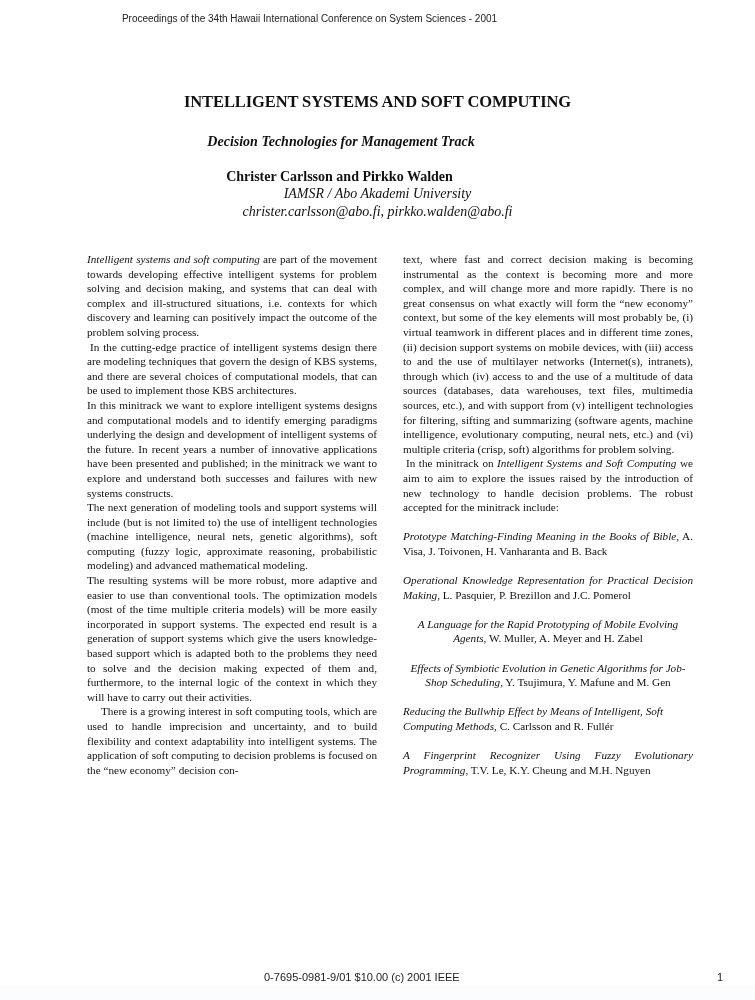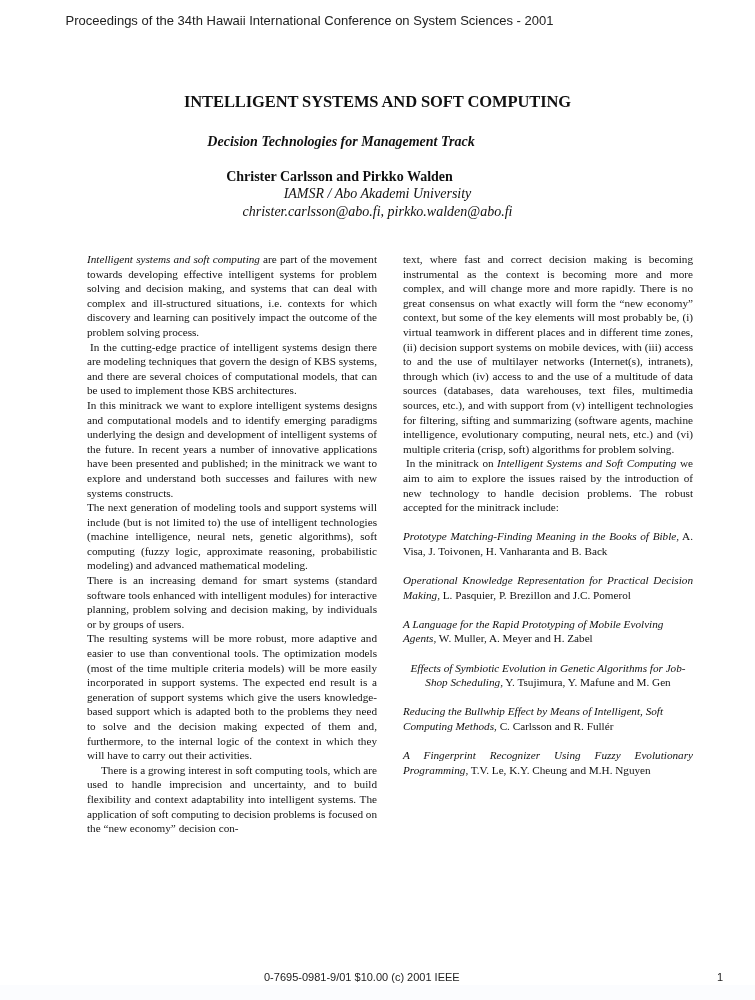--- a/index.html
+++ b/index.html
@@ -1,17 +1,17 @@
 <!DOCTYPE html>
 <html><head>
 <meta charset="utf-8">
 <style>
   html, body { margin:0; padding:0; background:#ffffff; }
   body { width:755px; height:1000px; position:relative; overflow:hidden; font-family:"Liberation Serif", serif; color:#111; }
-  .running-head { position:absolute; top:13px; left:0; width:619px; text-align:center; font-family:"Liberation Sans", sans-serif; font-size:13px; color:#222; }
+  .running-head { position:absolute; top:13px; left:0; width:619px; text-align:center; font-family:"Liberation Sans", sans-serif; font-size:10px; color:#222; }
   .title { position:absolute; top:92px; left:0; width:755px; text-align:center; font-weight:bold; font-size:16.5px; letter-spacing:-0.1px; }
   .subtitle { position:absolute; top:134px; left:0; width:682px; text-align:center; font-style:italic; font-weight:bold; font-size:14px; }
   .authors { position:absolute; top:169px; left:0; width:679px; text-align:center; font-weight:bold; font-size:14px; }
   .affil { position:absolute; top:186px; left:0; width:755px; text-align:center; font-style:italic; font-size:14px; }
   .emails { position:absolute; top:204px; left:0; width:755px; text-align:center; font-style:italic; font-size:14px; }
   .col { position:absolute; top:252px; width:290px; font-size:11.2px; line-height:14.6px; text-align:justify;margin-left:12px; }
   .col-left { left:75px; }
   .col-right { left:391px; }
   .col p { margin:0; }
   .indent { text-indent:14px; }
@@ -32,32 +32,31 @@
 <div class="subtitle">Decision Technologies for Management Track</div>
 <div class="authors">Christer Carlsson and Pirkko Walden</div>
 <div class="affil">IAMSR / Abo Akademi University</div>
 <div class="emails">christer.carlsson@abo.fi, pirkko.walden@abo.fi</div>
 
 <div class="col col-left">
   <p><i>Intelligent systems and soft computing</i><span> are part of the movement towards developing effective intelligent systems for problem solving and decision making, and systems that can deal with complex and ill-structured situations, i.e. contexts for which discovery and learning can positively impact the outcome of the problem solving process.</span></p>
   <p class="small-indent">In the cutting-edge practice of intelligent systems design there are modeling techniques that govern the design of KBS systems, and there are several choices of computational models, that can be used to implement those KBS architectures.</p>
   <p>In this minitrack we want to explore intelligent systems designs and computational models and to identify emerging paradigms underlying the design and development of intelligent systems of the future. In recent years a number of innovative applications have been presented and published; in the minitrack we want to explore and understand both successes and failures with new systems constructs.</p>
   <p>The next generation of modeling tools and support systems will include (but is not limited to) the use of intelligent technologies (machine intelligence, neural nets, genetic algorithms), soft computing (fuzzy logic, approximate reasoning, probabilistic modeling) and advanced mathematical modeling.</p>
-  <p>There is an increasing demand for smart systems (standard software tools enhanced with intelligent modules) for interactive planning, problem solving and decision making, by individuals or by groups of users.</p>
   <p>The resulting systems will be more robust, more adaptive and easier to use than conventional tools. The optimization models (most of the time multiple criteria models) will be more easily incorporated in support systems. The expected end result is a generation of support systems which give the users knowledge-based support which is adapted both to the problems they need to solve and the decision making expected of them and, furthermore, to the internal logic of the context in which they will have to carry out their activities.</p>
   <p class="indent">There is a growing interest in soft computing tools, which are used to handle imprecision and uncertainty, and to build flexibility and context adaptability into intelligent systems. The application of soft computing to decision problems is focused on the “new economy” decision con-</p>
 </div>
 
 <div class="col col-right">
   <p>text, where fast and correct decision making is becoming instrumental as the context is becoming more and more complex, and will change more and more rapidly. There is no great consensus on what exactly will form the “new economy” context, but some of the key elements will most probably be, (i) virtual teamwork in different places and in different time zones, (ii) decision support systems on mobile devices, with (iii) access to and the use of multilayer networks (Internet(s), intranets), through which (iv) access to and the use of a multitude of data sources (databases, data warehouses, text files, multimedia sources, etc.), and with support from (v) intelligent technologies for filtering, sifting and summarizing (software agents, machine intelligence, evolutionary computing, neural nets, etc.) and (vi) multiple criteria (crisp, soft) algorithms for problem solving.</p>
   <p class="small-indent"><span>In the minitrack on </span><i>Intelligent Systems and Soft Computing</i><span> we aim to aim to explore the issues raised by the introduction of new technology to handle decision problems. The robust accepted for the minitrack include:</span></p>
 
   <p class="paper-item first"><i>Prototype Matching-Finding Meaning in the Books of Bible</i><span>, A. Visa, J. Toivonen, H. Vanharanta and B. Back</span></p>
   <p class="paper-item"><i>Operational Knowledge Representation for Practical Decision Making</i><span>, L. Pasquier, P. Brezillon and J.C. Pomerol</span></p>
-  <p class="paper-item" style="text-align:left"><i>A Language for the Rapid Prototyping of Mobile Evolving Agents</i><span>, W. Muller, A. Meyer and  H. Zabel</span></p>
+  <p class="paper-item" style="text-align:center"><i>A Language for the Rapid Prototyping of Mobile Evolving Agents</i><span>, W. Muller, A. Meyer and  H. Zabel</span></p>
   <p class="paper-item" style="text-align:center"><i>Effects of Symbiotic Evolution in Genetic Algorithms for Job-Shop Scheduling</i><span>, Y. Tsujimura, Y. Mafune and M. Gen</span></p>
   <p class="paper-item" style="text-align:left"><i>Reducing the Bullwhip Effect by Means of Intelligent, Soft Computing Methods</i><span>, C. Carlsson and R. Fullér</span></p>
   <p class="paper-item"><i>A Fingerprint Recognizer Using Fuzzy Evolutionary Programming</i><span>, T.V. Le, K.Y. Cheung and M.H. Nguyen</span></p>
 </div>
 
 <div class="footer-strip"></div>
 <div class="footer-text">0-7695-0981-9/01 $10.00 (c) 2001 IEEE</div>
 <div class="page-num">1</div>
 
 </body></html>

